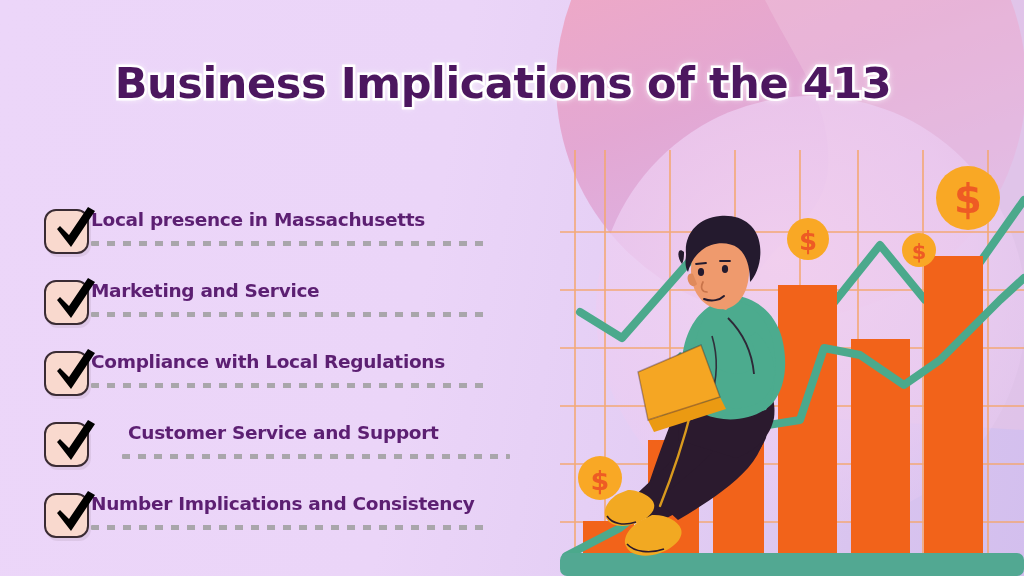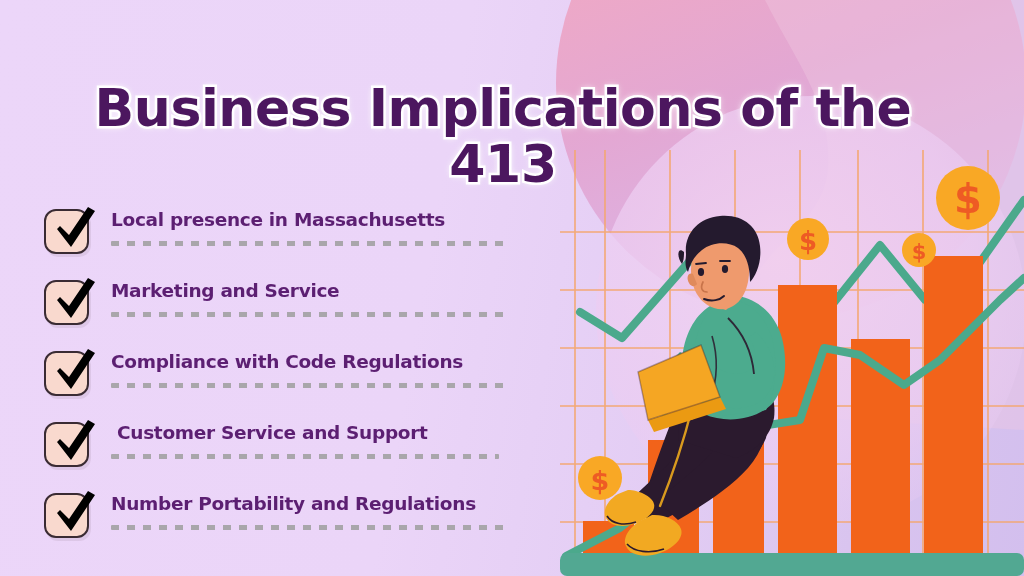--- a/index.html
+++ b/index.html
@@ -41,30 +41,29 @@
   .title-block {
     position:absolute;
     left:58px; top:55px;
     width:890px;
     text-align:center;
     z-index:8;
   }
   .title-line {
     font-family:"DejaVu Sans", sans-serif;
     font-weight:bold;
-    font-size:52px;
+    font-size:43px;
     line-height:56px;
     letter-spacing:-.4px;
     color:#4c175f;
     -webkit-text-stroke:5px #ffffff;
     paint-order:stroke fill;
     text-shadow:
        0 0 6px rgba(255,255,255,.95),
        0 0 10px rgba(255,255,255,.7);
-    margin-top: 25px;
   }
   .title-line.second { display:block; }
 
   
   .checklist {
     position:absolute;
     left:44px; top:208px;
     width:520px;
     z-index:9;
   }
@@ -90,33 +89,33 @@
     box-shadow:2px 3px 0 rgba(120,100,115,.13);
   }
   .check-mark {
     position:absolute;
     left:3px; top:-7px;
     width:52px; height:52px;
     pointer-events:none;
   }
   .check-text-col {
     flex:1 1 auto;
-    padding-left:20px;
+    padding-left:0;
     min-width:0;
   }
   .check-label {
     font-family:"DejaVu Sans", sans-serif;
     font-weight:bold;
     font-size:18.5px;
     line-height:24px;
     color:#5c1f72;
     letter-spacing:-.3px;
     white-space:nowrap;
   }
-  .check-row.indent .check-text-col { padding-left:6px;margin-left:20px; }
+  .check-row.indent .check-text-col { padding-left:37px; }
   .dash-rule {
     margin-top:9px;
     height:5px;
     width:395px;
     background-image:repeating-linear-gradient(
       to right,
       #a9a6ab 0px, #a9a6ab 8px,
       rgba(0,0,0,0) 8px, rgba(0,0,0,0) 16px);
     border-radius:1px;
   }
@@ -315,21 +314,21 @@
     </div>
 
     <div class="check-row r3">
       <div class="check-box-wrap">
         <div class="check-box"></div>
         <svg class="check-mark" viewBox="0 0 52 52">
           <path d="M10 27 L13 24 L22 33 L41 5 L48 9 L24 45 Z" fill="#000000"></path>
         </svg>
       </div>
       <div class="check-text-col">
-        <div class="check-label">Compliance with Code Regulations</div>
+        <div class="check-label">Compliance with Local Regulations</div>
         <div class="dash-rule"></div>
       </div>
     </div>
 
     <div class="check-row r4 indent">
       <div class="check-box-wrap">
         <div class="check-box"></div>
         <svg class="check-mark" viewBox="0 0 52 52">
           <path d="M10 27 L13 24 L22 33 L41 5 L48 9 L24 45 Z" fill="#000000"></path>
         </svg>
@@ -341,19 +340,19 @@
     </div>
 
     <div class="check-row r5">
       <div class="check-box-wrap">
         <div class="check-box"></div>
         <svg class="check-mark" viewBox="0 0 52 52">
           <path d="M10 27 L13 24 L22 33 L41 5 L48 9 L24 45 Z" fill="#000000"></path>
         </svg>
       </div>
       <div class="check-text-col">
-        <div class="check-label">Number Portability and Regulations</div>
+        <div class="check-label">Number Implications and Consistency</div>
         <div class="dash-rule"></div>
       </div>
     </div>
 
   </div>
 </div>
 
 </body></html>

